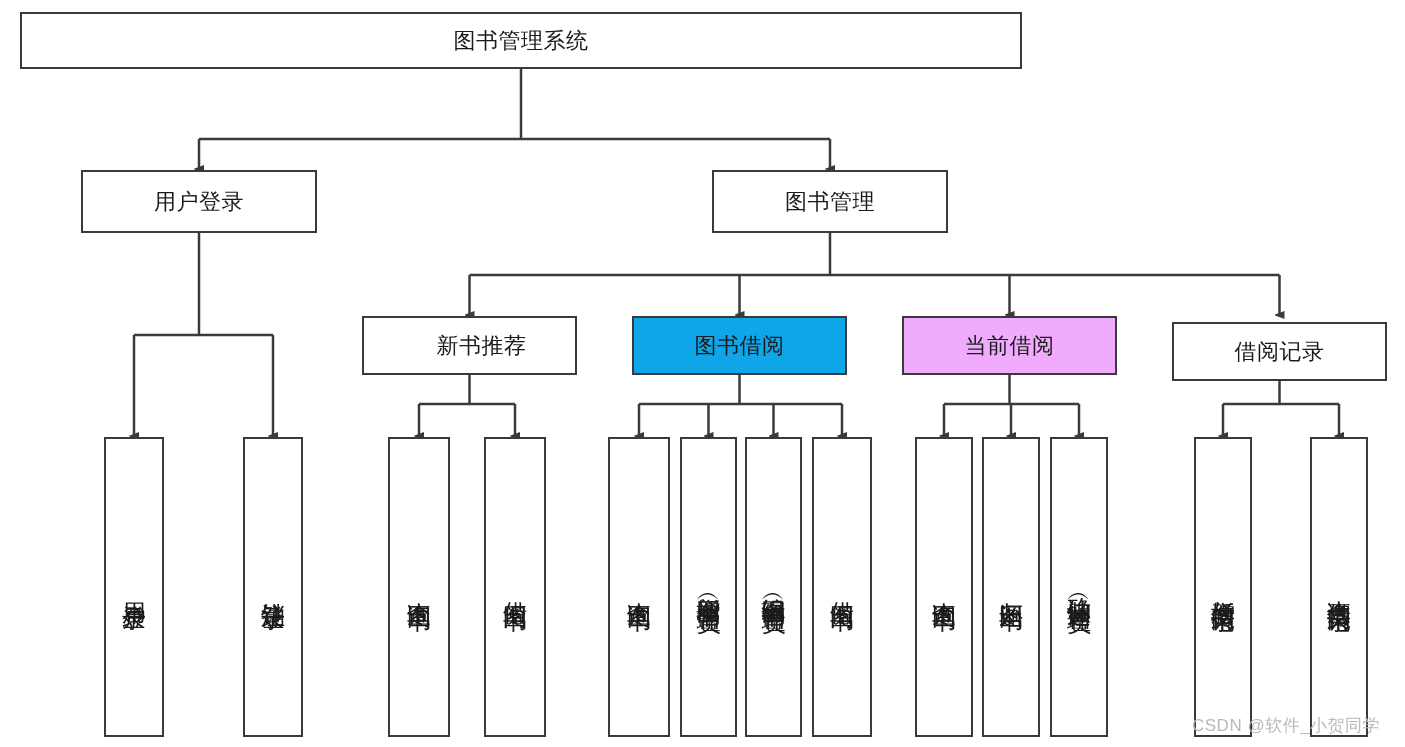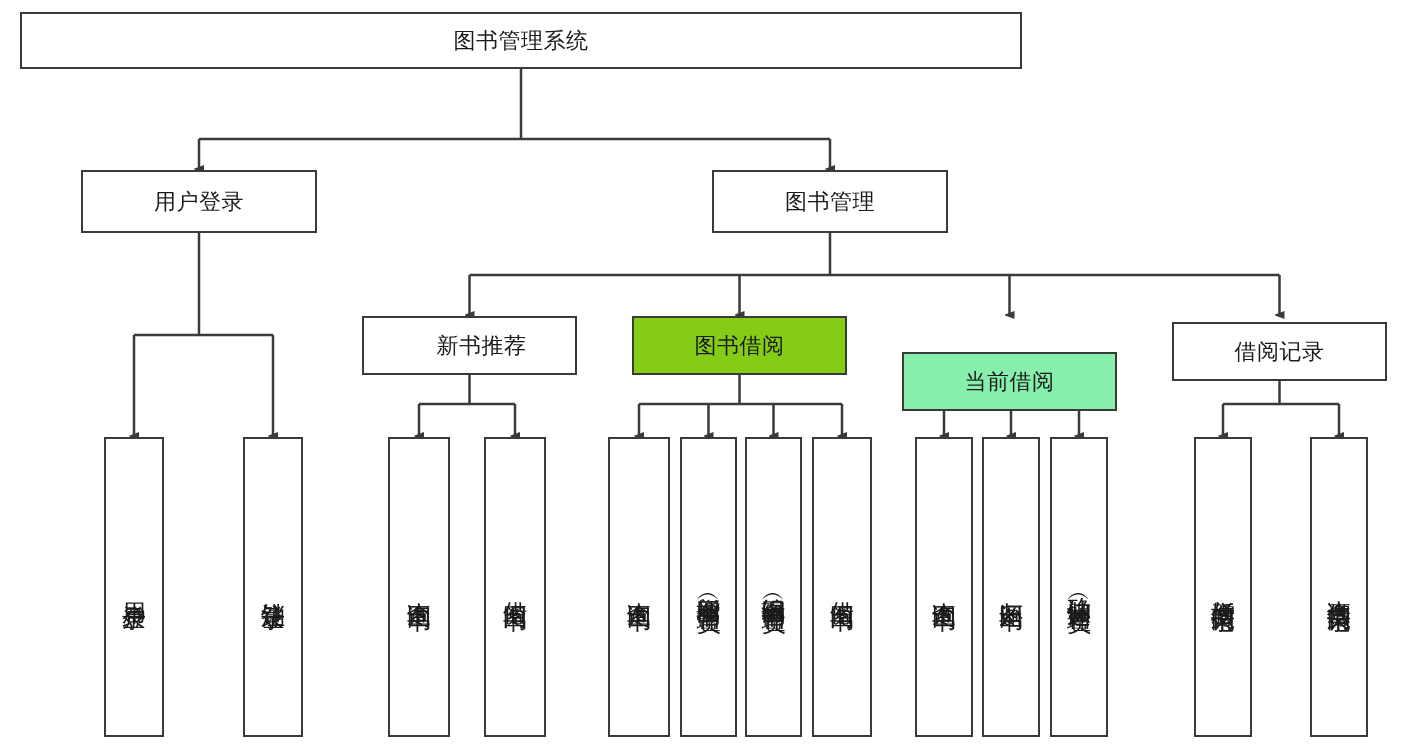--- a/index.html
+++ b/index.html
@@ -121,24 +121,24 @@
       </div>
       <div class="node horiz" style="left: 81px; top: 170px; width: 236px; height: 63px; border-color: rgb(58, 58, 58); background: rgb(255, 255, 255);">
         <span class="label" style="color: rgb(26, 26, 26);">用户登录</span>
       </div>
       <div class="node horiz" style="left: 712px; top: 170px; width: 236px; height: 63px; border-color: rgb(58, 58, 58); background: rgb(255, 255, 255);">
         <span class="label" style="color: rgb(26, 26, 26);">图书管理</span>
       </div>
       <div class="node horiz" style="left: 362px; top: 316px; width: 215px; height: 59px; border-color: rgb(58, 58, 58); background: rgb(255, 255, 255);">
         <span class="label" style="color: rgb(26, 26, 26); margin-left: 24px;">新书推荐</span>
       </div>
-      <div class="node horiz" style="left: 632px; top: 316px; width: 215px; height: 59px; border-color: rgb(58, 58, 58); background: #84cc16;">
+      <div class="node horiz" style="left: 632px; top: 316px; width: 215px; height: 59px; border-color: rgb(58, 58, 58); background: #0ea5e9;">
         <span class="label" style="color: rgb(26, 26, 26);">图书借阅</span>
       </div>
-      <div class="node horiz" style="left: 902px; top: 316px; width: 215px; height: 59px; border-color: rgb(58, 58, 58); background: #86efac; margin-top: 36px;">
+      <div class="node horiz" style="left: 902px; top: 316px; width: 215px; height: 59px; border-color: rgb(58, 58, 58); background: #f0abfc;">
         <span class="label" style="color: rgb(26, 26, 26);">当前借阅</span>
       </div>
       <div class="node horiz" style="left: 1172px; top: 316px; width: 215px; height: 59px; border-color: rgb(58, 58, 58); background: rgb(255, 255, 255); margin-top: 6px;">
         <span class="label" style="color: rgb(26, 26, 26);">借阅记录</span>
       </div>
       <div class="node vert" style="left: 104px; top: 437px; width: 60px; height: 300px; border-color: rgb(58, 58, 58); background: rgb(255, 255, 255);">
         <span class="label" style="color: rgb(26, 26, 26);">用户登录</span>
       </div>
       <div class="node vert" style="left: 243px; top: 437px; width: 60px; height: 300px; border-color: rgb(58, 58, 58); background: rgb(255, 255, 255);">
         <span class="label" style="color: rgb(26, 26, 26);">注销登录</span>
@@ -170,13 +170,14 @@
       <div class="node vert" style="left: 1050px; top: 437px; width: 58px; height: 300px; border-color: rgb(58, 58, 58); background: rgb(255, 255, 255);">
         <span class="label" style="color: rgb(26, 26, 26);">确认归还（管理员）</span>
       </div>
       <div class="node vert" style="left: 1194px; top: 437px; width: 58px; height: 300px; border-color: rgb(58, 58, 58); background: rgb(255, 255, 255);">
         <span class="label" style="color: rgb(26, 26, 26);">新增借阅记录</span>
       </div>
       <div class="node vert" style="left: 1310px; top: 437px; width: 58px; height: 300px; border-color: rgb(58, 58, 58); background: rgb(255, 255, 255);">
         <span class="label" style="color: rgb(26, 26, 26);">查询借阅记录</span>
       </div>
     </div>
+  <div class="watermark" style="left: 1192px; top: 714px; color: rgb(185, 185, 185);">CSDN @软件_小贺同学</div>
 </div>
 
 </body></html>

